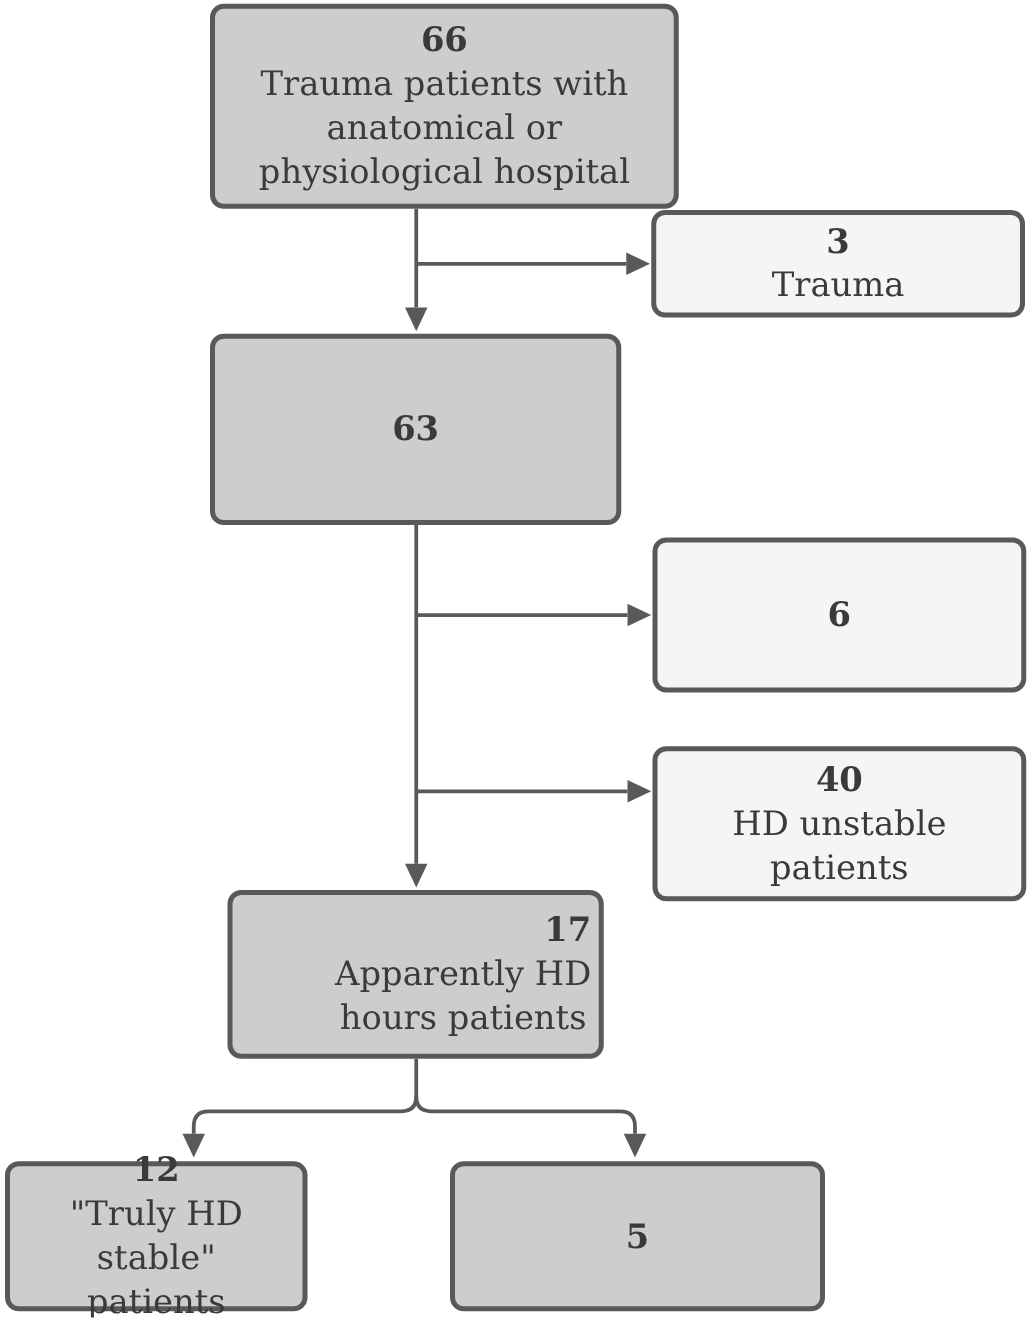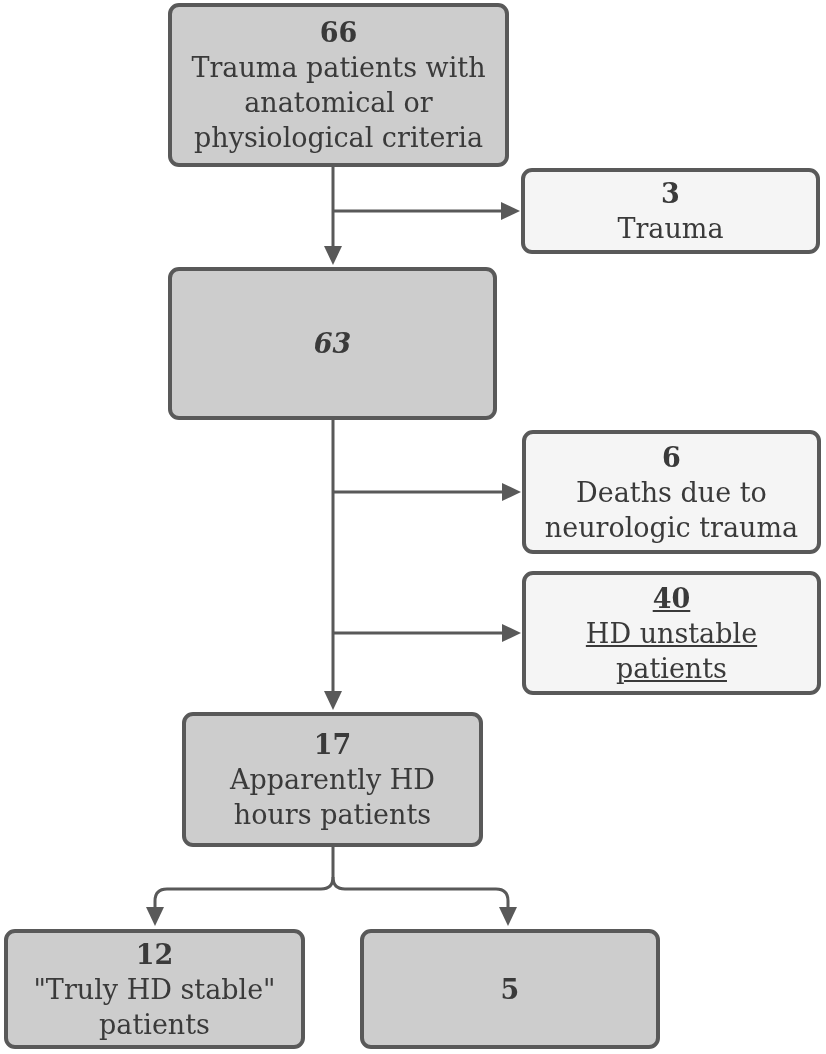--- a/index.html
+++ b/index.html
@@ -76,55 +76,53 @@
     <path class="edge" d="M333 633 H502"></path>
     <polygon class="arrowhead" points="502,624 502,642 521,633"></polygon>
 
     <path class="edge" d="M333 847 V877 Q333 889 321 889 H167 Q155 889 155 901 V907"></path>
     <polygon class="arrowhead" points="146,907 164,907 155,926"></polygon>
 
     <path class="edge" d="M333 877 Q333 889 345 889 H496 Q508 889 508 901 V907"></path>
     <polygon class="arrowhead" points="499,907 517,907 508,926"></polygon>
   </svg>
 
-  <div class="node primary" style="left:168px; top:3px; width:341px; height:164px;">
+  <div class="node primary" style="left:168px; top:3px; width:375px; height:164px;">
     <div class="num">66</div>
     <div class="label">Trauma patients with
 anatomical or
-physiological criteria</div>
+physiological hospital</div>
   </div>
 
   <div class="node secondary" style="left:521px; top:168px; width:299px; height:86px;">
     <div class="num">3</div>
     <div class="label">Trauma</div>
   </div>
 
-  <div class="node primary" style="left:168px; top:267px; width:329px; height:153px;font-style:italic;">
+  <div class="node primary" style="left:168px; top:267px; width:329px; height:153px;">
     <div class="num">63</div>
   </div>
 
   <div class="node secondary" style="left:522px; top:430px; width:299px; height:124px;">
     <div class="num">6</div>
-    <div class="label">Deaths due to
-neurologic trauma</div>
   </div>
 
-  <div class="node secondary" style="left:522px; top:571px; width:299px; height:124px;text-decoration:underline;">
+  <div class="node secondary" style="left:522px; top:597px; width:299px; height:124px;">
     <div class="num">40</div>
     <div class="label">HD unstable
 patients</div>
   </div>
 
-  <div class="node primary" style="left:182px; top:712px; width:301px; height:135px;">
+  <div class="node primary" style="left:182px; top:712px; width:301px; height:135px;align-items:flex-end;">
     <div class="num">17</div>
     <div class="label">Apparently HD
 hours patients</div>
   </div>
 
-  <div class="node primary" style="left:4px; top:929px; width:301px; height:120px;">
+  <div class="node primary" style="left:4px; top:929px; width:242px; height:120px;">
     <div class="num">12</div>
     <div class="label">"Truly HD stable"
 patients</div>
   </div>
 
   <div class="node primary" style="left:360px; top:929px; width:300px; height:120px;">
     <div class="num">5</div>
   </div>
 
 </div>

